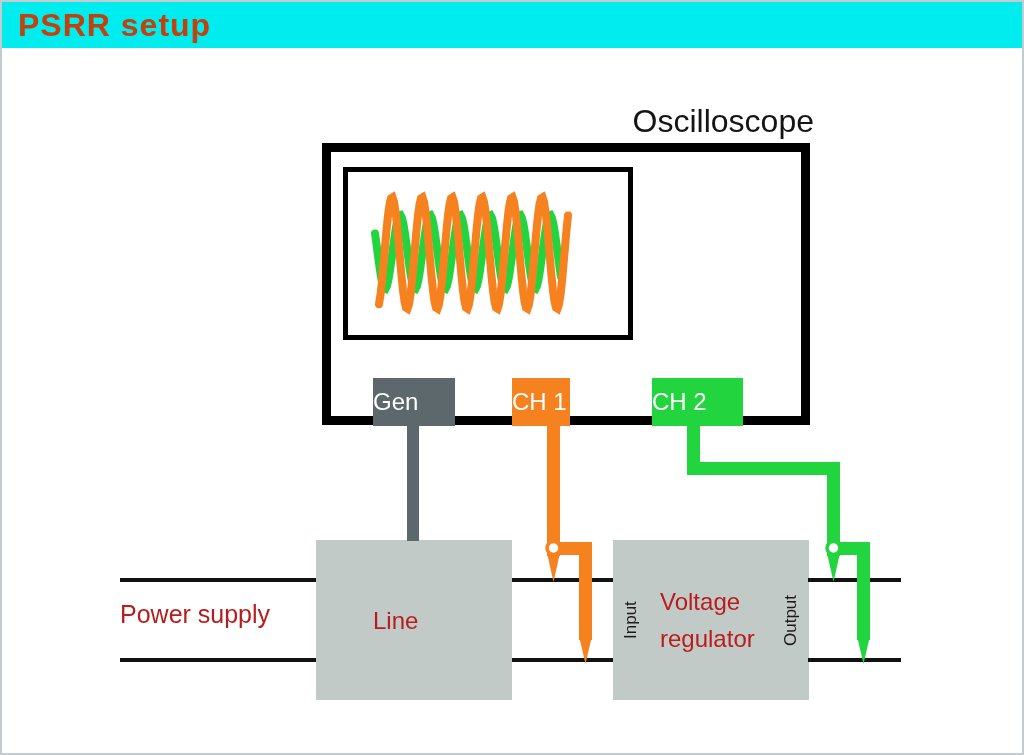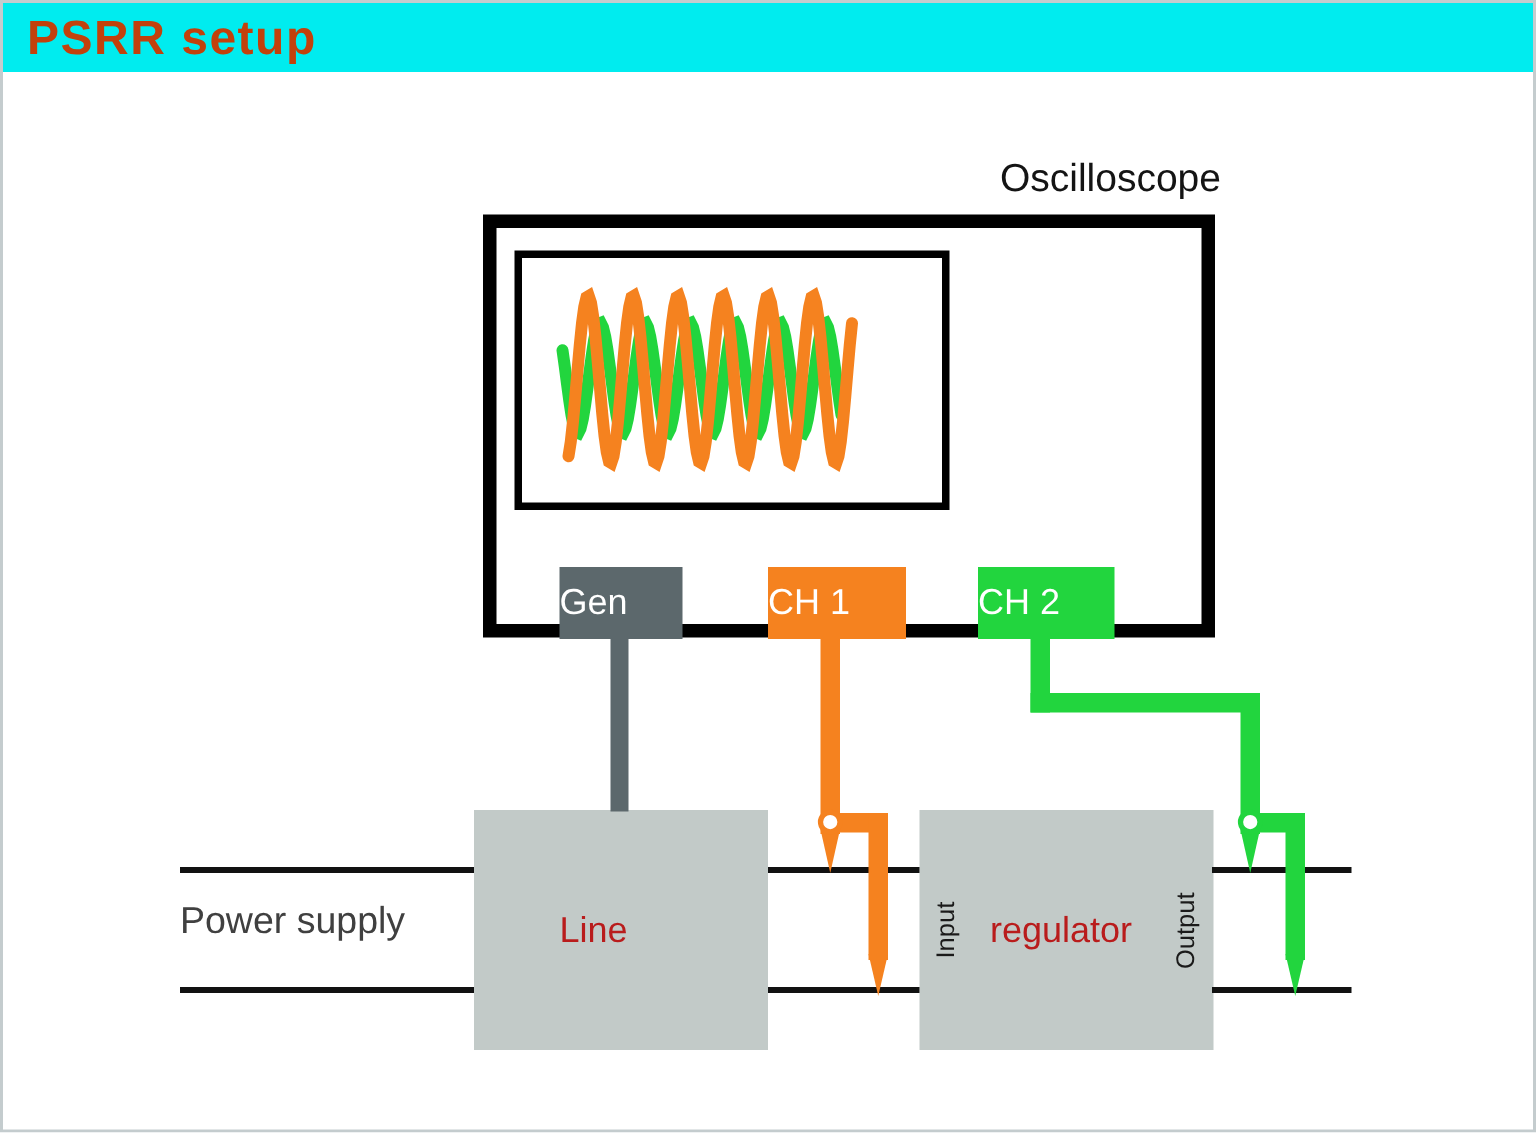--- a/index.html
+++ b/index.html
@@ -13,59 +13,59 @@
     background:#00ecef; display:flex; align-items:center;
   }
   .title {
     color:#c2410c; font-size:32px; font-weight:bold; letter-spacing:1px;
     padding-left:16px; line-height:46px;
   }
   .canvas { position:absolute; left:0; top:0; right:0; bottom:0; }
 
   .osc-label {
     position:absolute; left:600px; top:101px; width:212px;
-    text-align:right; font-size:26px; color:#141414;
+    text-align:right; font-size:32px; color:#141414;
   }
   .osc-box {
     position:absolute; left:320px; top:141px; width:488px; height:282px;
     border:9px solid #000000; box-sizing:border-box; background:#ffffff;
   }
   .screen {
     position:absolute; left:341px; top:165px; width:290px; height:173px;
     border:5px solid #000000; box-sizing:border-box; background:#ffffff;
   }
   .screen svg { display:block; width:280px; height:163px; }
 
   .conn {
     position:absolute; top:376px; height:48px; display:flex;
     align-items:center; justify-content:flex-start; z-index:3;
   }
   .conn span { color:#ffffff; font-size:24px; }
   .conn-gen { left:371px; width:82px; }
-  .conn-ch1 { left:510px; width:92px; }
+  .conn-ch1 { left:510px; width:58px; }
   .conn-ch2 { left:650px; width:91px; }
 
   .block {
     position:absolute; top:538px; width:196px; height:160px;
     background:#c2cac8; display:flex; flex-direction:column;
     justify-content:center; box-sizing:border-box; z-index:1;
   }
   .block-li { left:314px; padding-left:57px; }
   .block-vr { left:611px; padding-left:47px; }
   .block .bl-line { font-size:24px; line-height:37px; color:#b91c1c; }
   .port {
     position:absolute; top:0; height:100%;
     writing-mode:vertical-rl; transform:rotate(180deg);
     text-align:center; font-size:17px; color:#1a1a1a;
   }
   .port-in  { left:8px; }
   .port-out { right:8px; }
 
   .ps-label {
-    position:absolute; left:118px; top:598px; font-size:25px; color:#404040;
+    position:absolute; left:118px; top:598px; font-size:25px; color:#b91c1c;
   }
 
   .overlay {
     position:absolute; left:0; top:0; width:1020px; height:751px;
     pointer-events:none; z-index:2;
   }
   .pline rect   { fill:#111111; }
   .gray-fill    { fill:#5c686c; }
   .orange-fill  { fill:#f5821f; }
   .green-fill   { fill:#22d53e; }
@@ -138,20 +138,21 @@
     <div class="conn conn-ch2" style="background-color: rgb(34, 213, 62);">
       <span>CH 2</span>
     </div>
 
     <div class="block block-li" style="background-color: rgb(194, 202, 200);">
       <div class="bl-line">Line</div>
     </div>
 
     <div class="block block-vr" style="background-color: rgb(194, 202, 200);">
       <span class="port port-in">Input</span>
+      <div class="bl-line">Voltage</div>
       <div class="bl-line">regulator</div>
       <span class="port port-out">Output</span>
     </div>
 
     <div class="ps-label">Power supply</div>
 
   </div>
 </div>
 
 </body></html>

